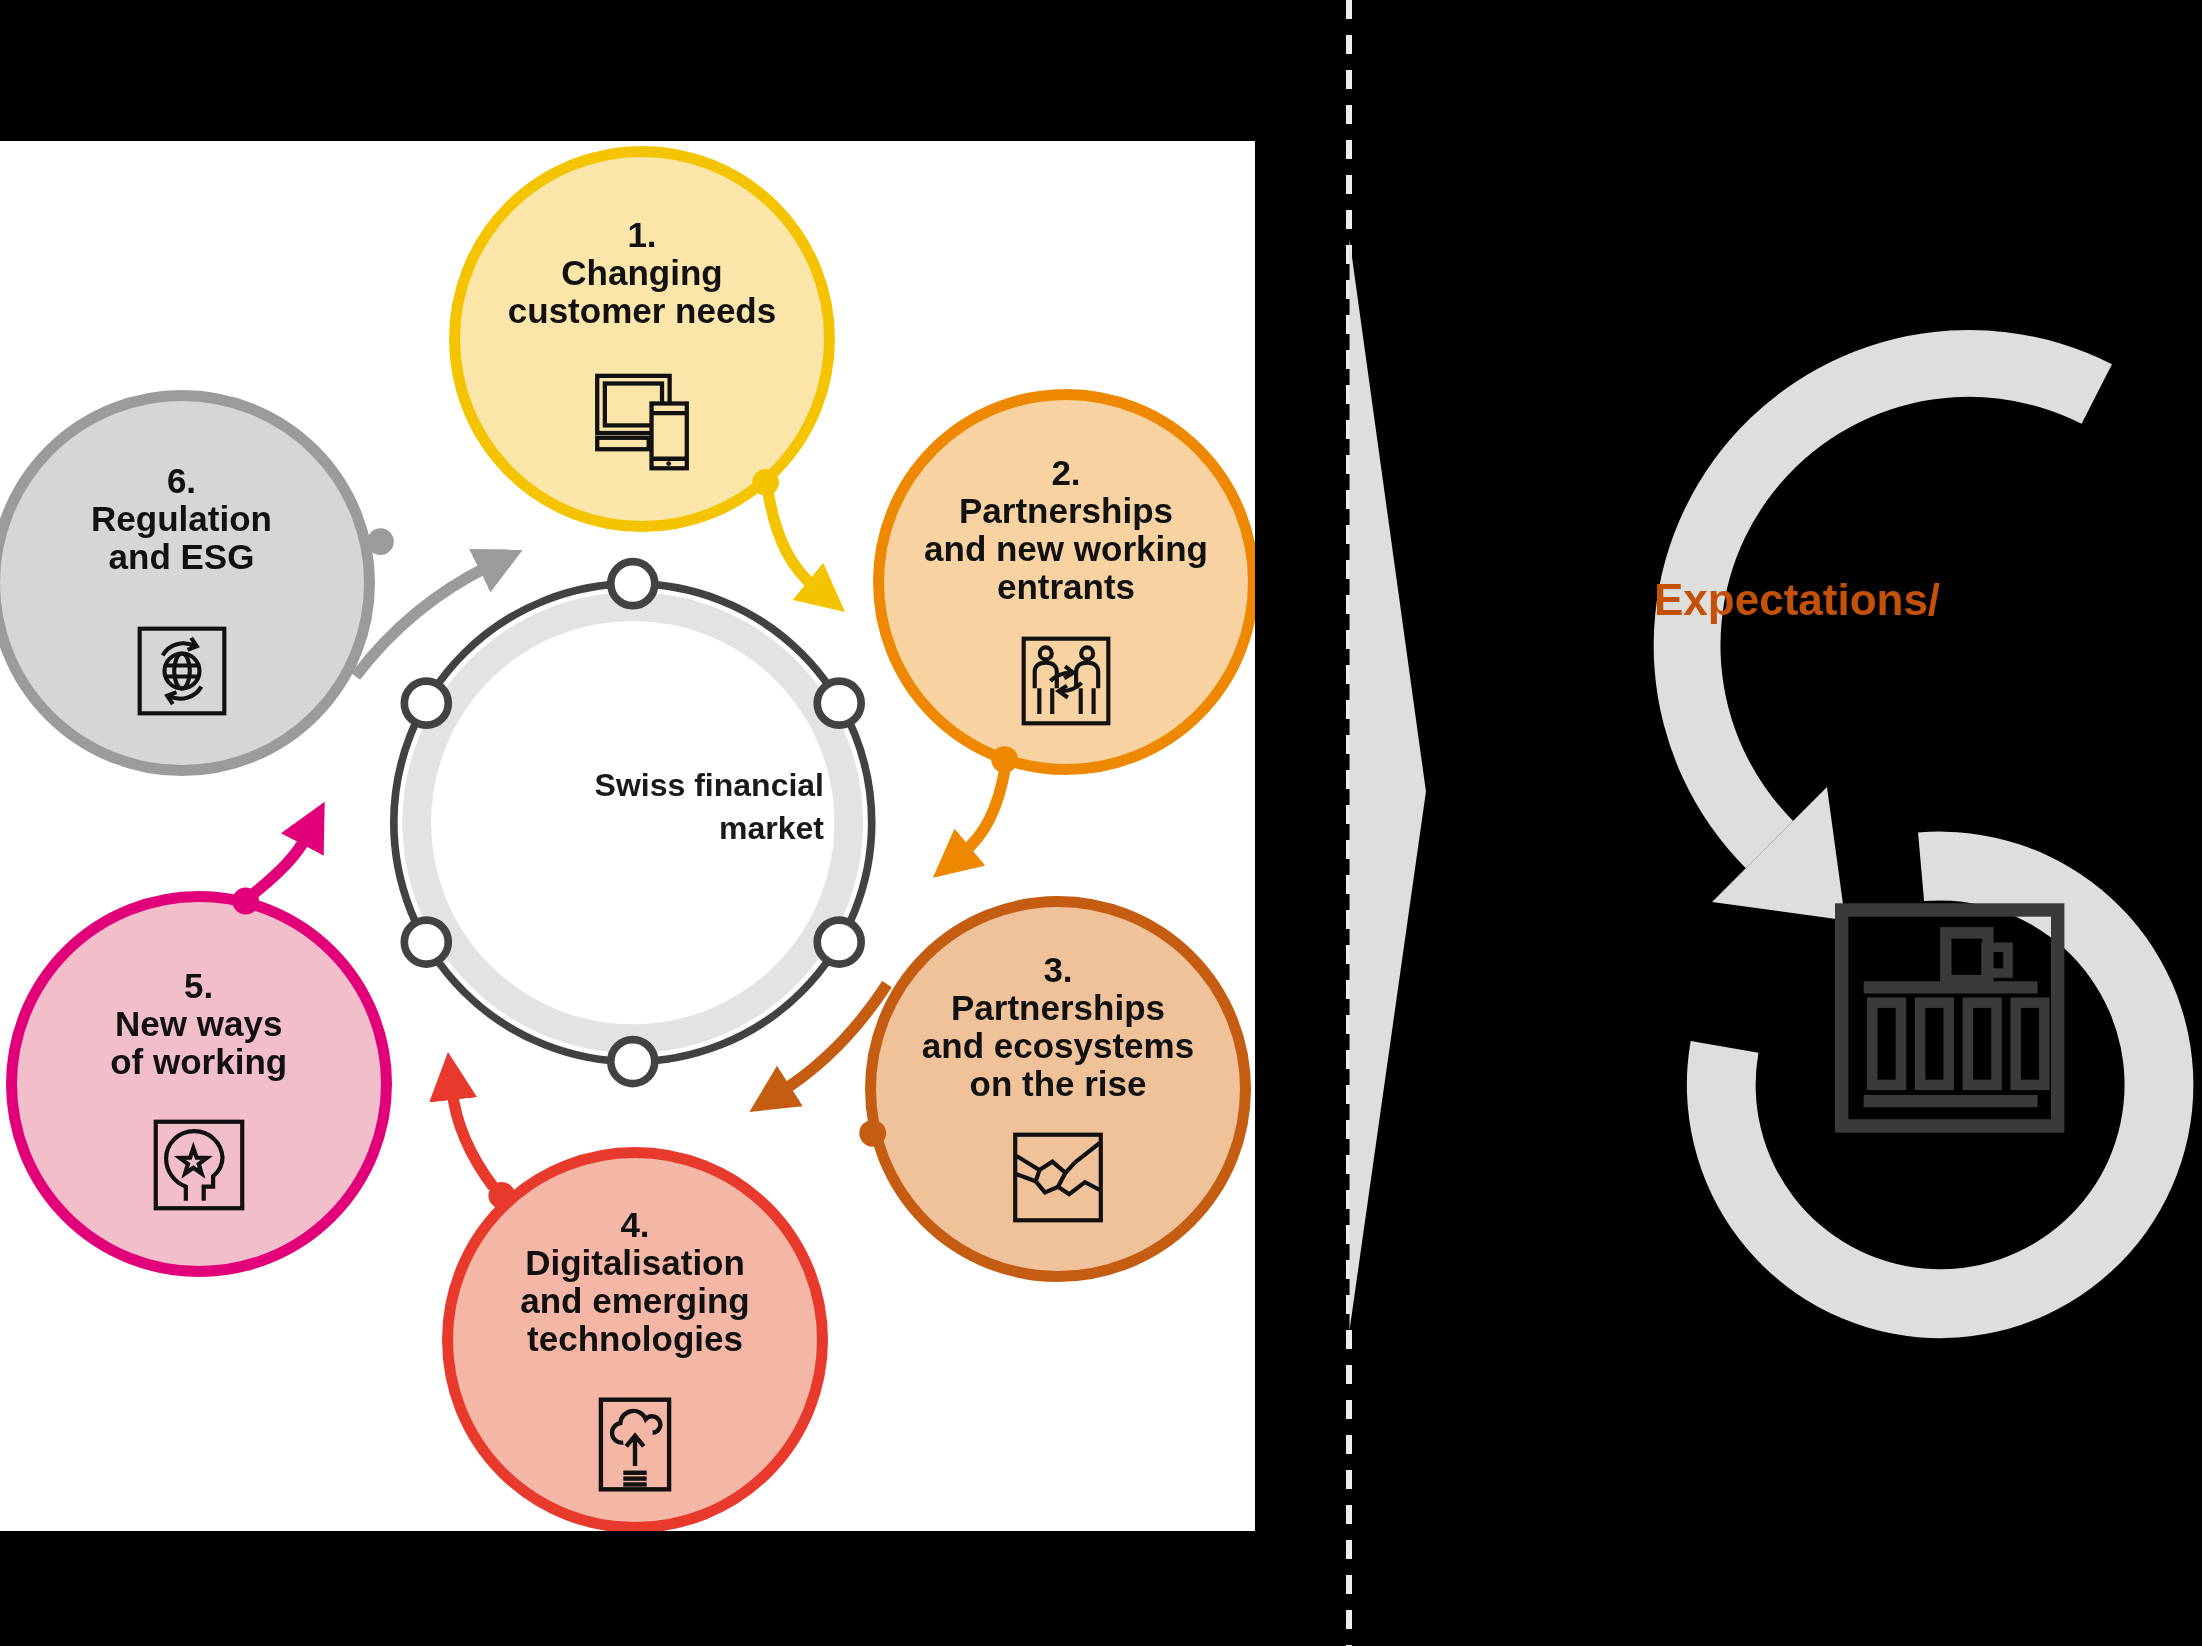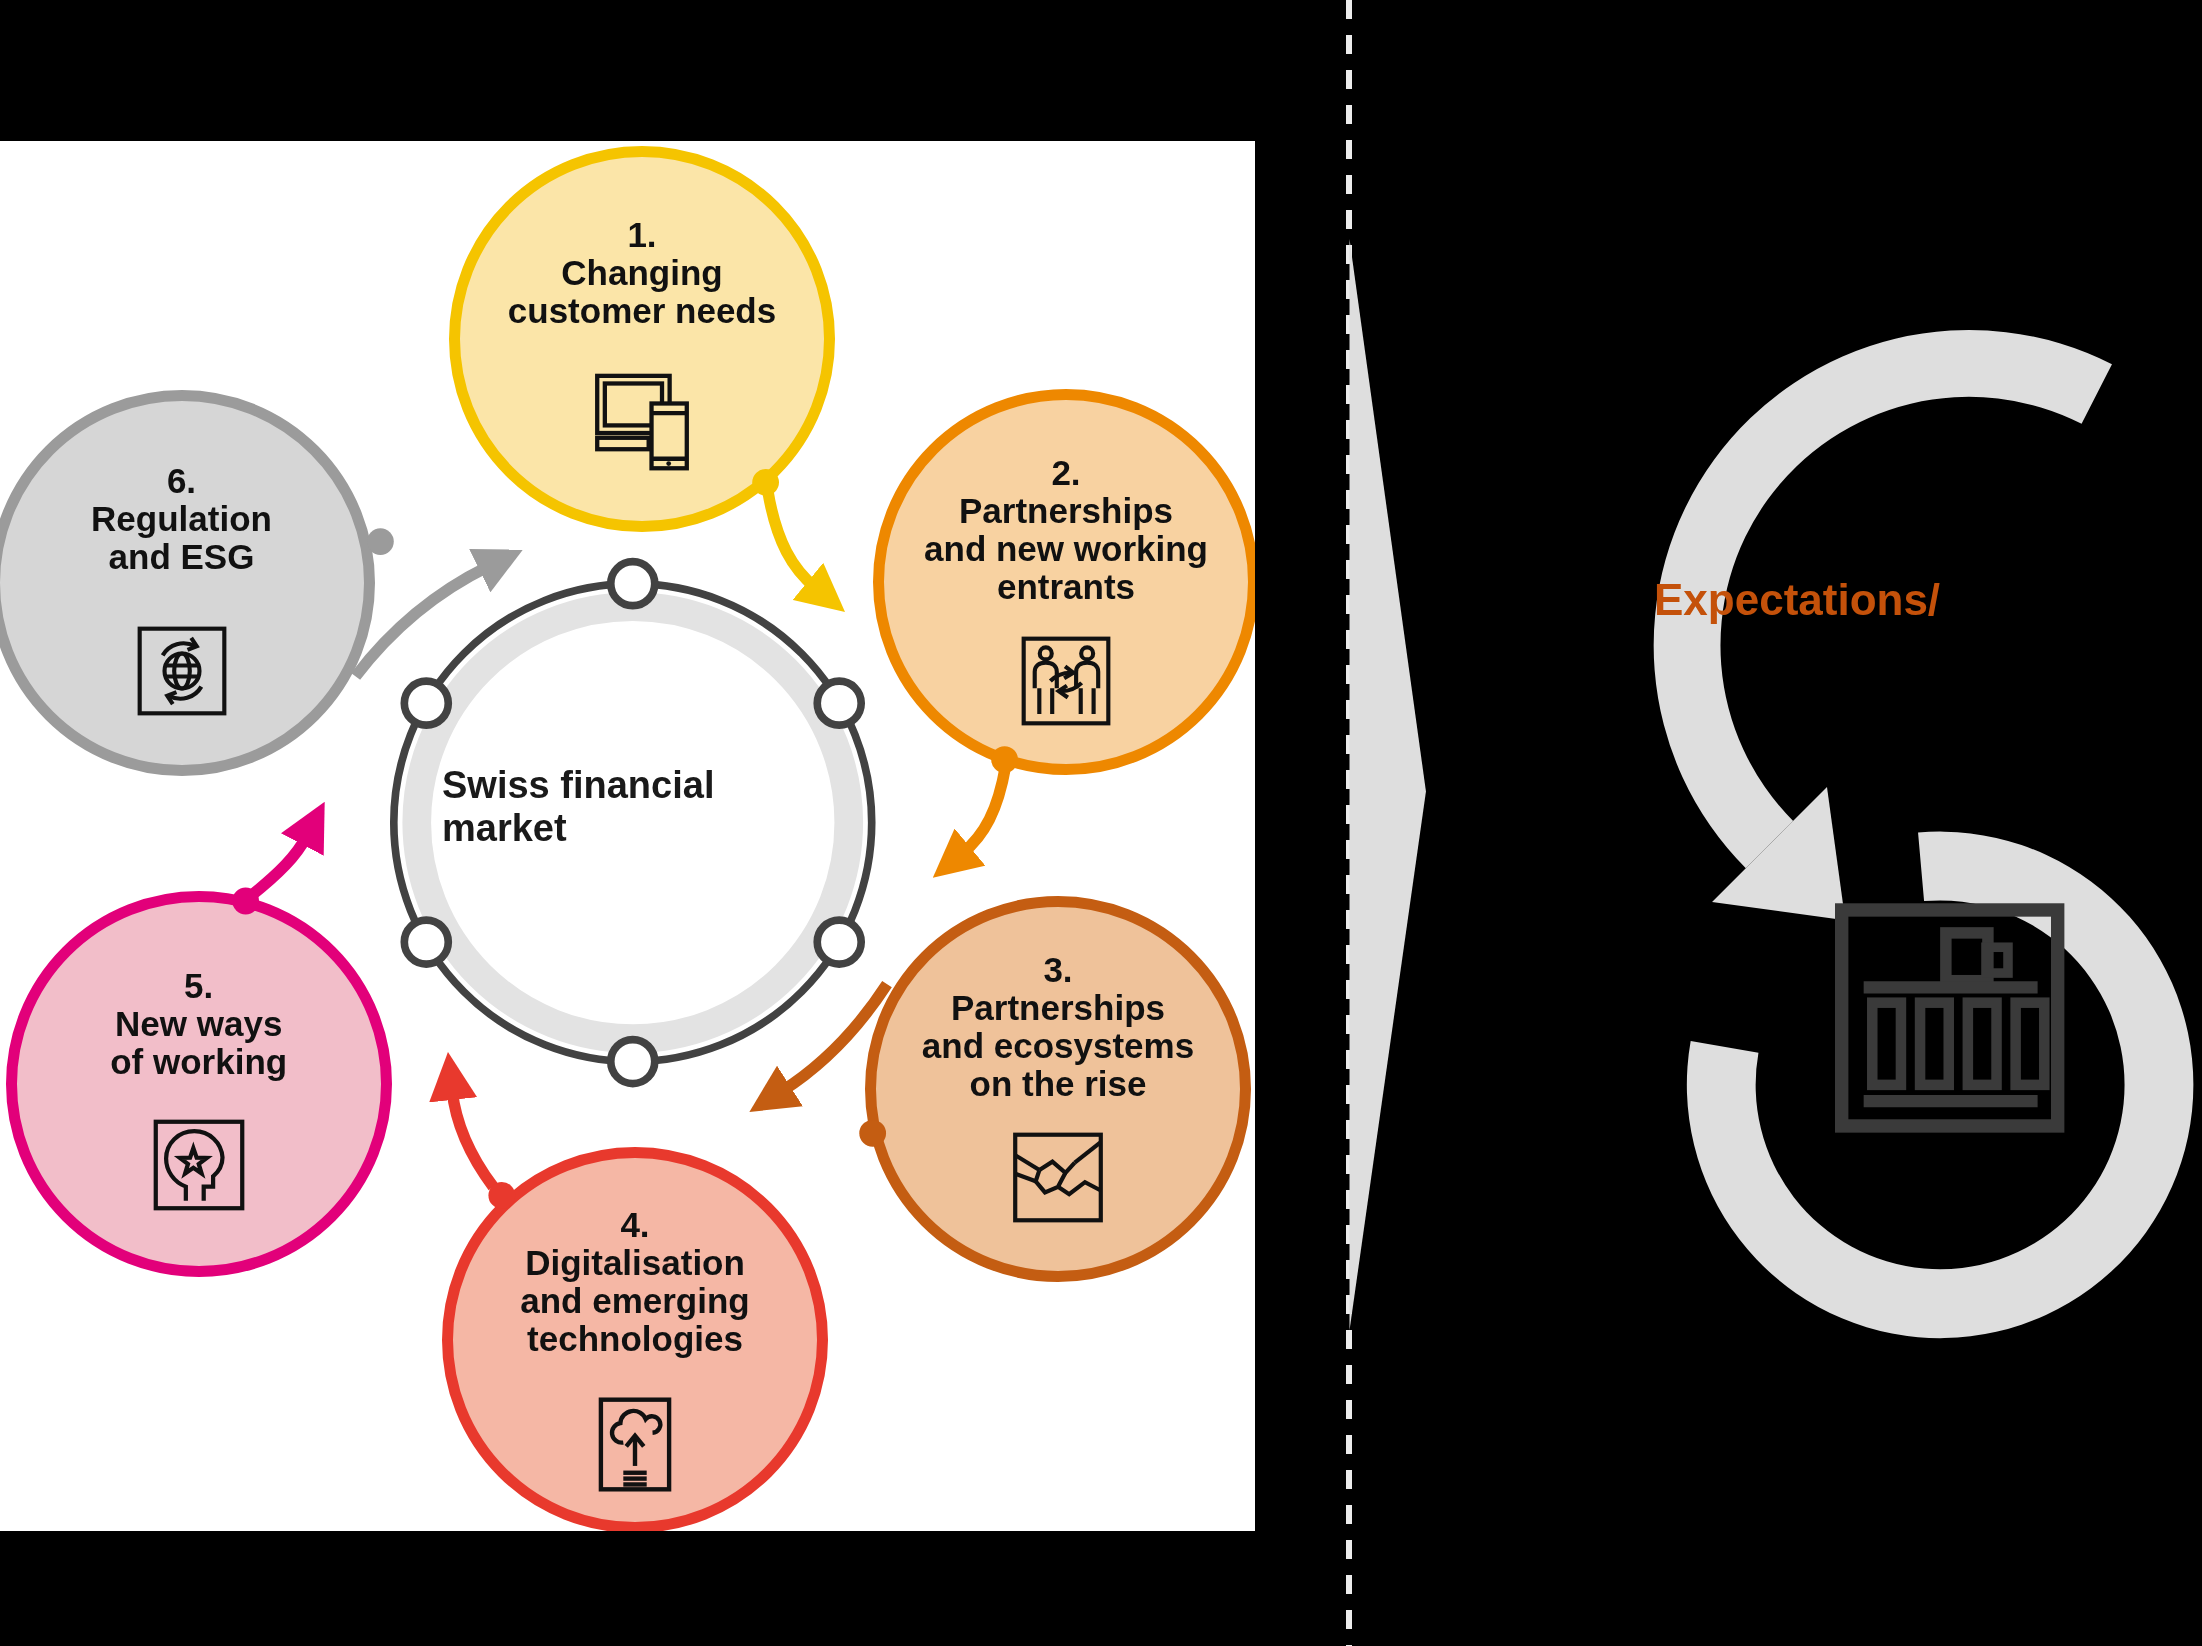--- a/index.html
+++ b/index.html
@@ -13,22 +13,22 @@
   .bubble-label{position:absolute;left:0;width:100%;text-align:center;font-size:35px;line-height:38px;color:#111;}
   .bubble-icon{position:absolute;left:50%;transform:translateX(-50%);}
 
   .c1{left:449px;top:4.8px;}    .c1 .bubble-label{top:59px;}  .c1 .bubble-icon{top:216px;}
   .c2{left:873px;top:248px;}  .c2 .bubble-label{top:54px;}  .c2 .bubble-icon{top:235px;}
   .c3{left:865px;top:755px;}  .c3 .bubble-label{top:44px;}  .c3 .bubble-icon{top:224px;}
   .c4{left:442px;top:1006px;} .c4 .bubble-label{top:48px;}  .c4 .bubble-icon{top:237px;}
   .c5{left:5.7px;top:750px;}    .c5 .bubble-label{top:65px;}  .c5 .bubble-icon{top:216px;}
   .c6{left:-11.5px;top:249px;}  .c6 .bubble-label{top:61px;}  .c6 .bubble-icon{top:224px;}
 
-  #hub-title{position:absolute;left:442px;top:623px;width:382px;text-align:left;
-             font-size:38px;line-height:43px;color:#1a1a1a;}
+  #hub-title{position:absolute;left:442px;top:623px;width:382px;text-align:right;
+             font-size:32px;line-height:43px;color:#1a1a1a;}
 
   #panel-svg{position:absolute;left:0;top:0;pointer-events:none;}
 
   
   #divider{position:absolute;left:1346px;top:0;width:5.7px;height:1646px;
            background:repeating-linear-gradient(to bottom,#ECECEC 0 19px,transparent 19px 35px);}
   #right-svg{position:absolute;left:0;top:0;pointer-events:none;}
   #right-heading{position:absolute;left:1642px;top:566px;font-size:44px;line-height:67px;margin-left:12px;}
   .icon-stroke{stroke:#111;fill:none;stroke-width:4.5;}
 </style>

